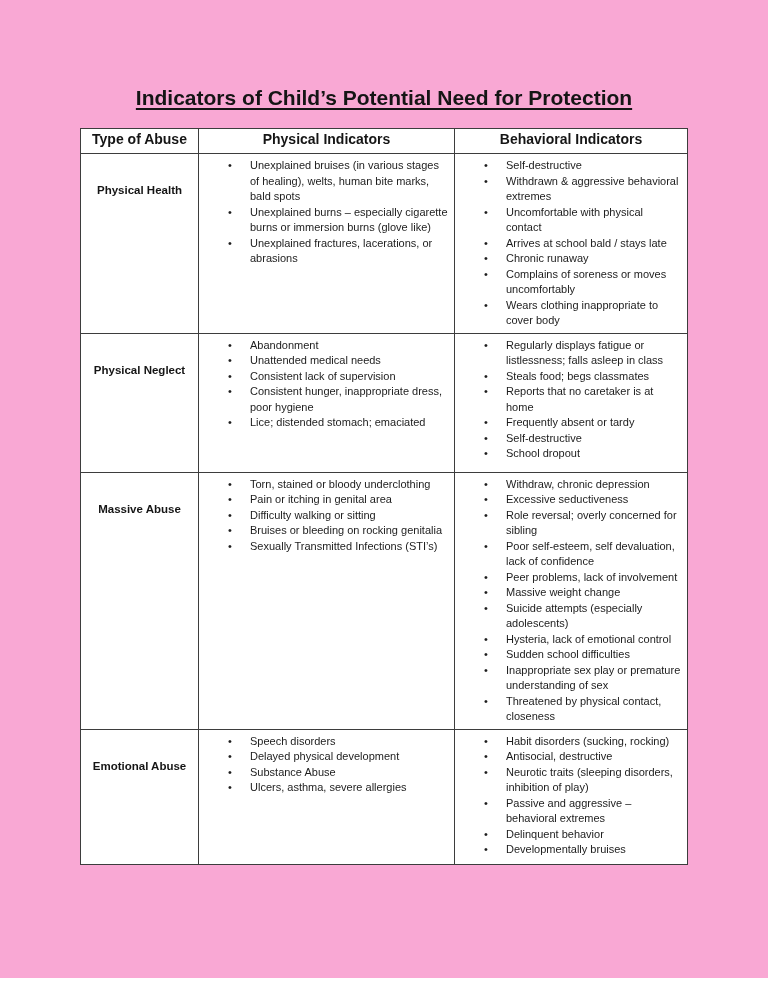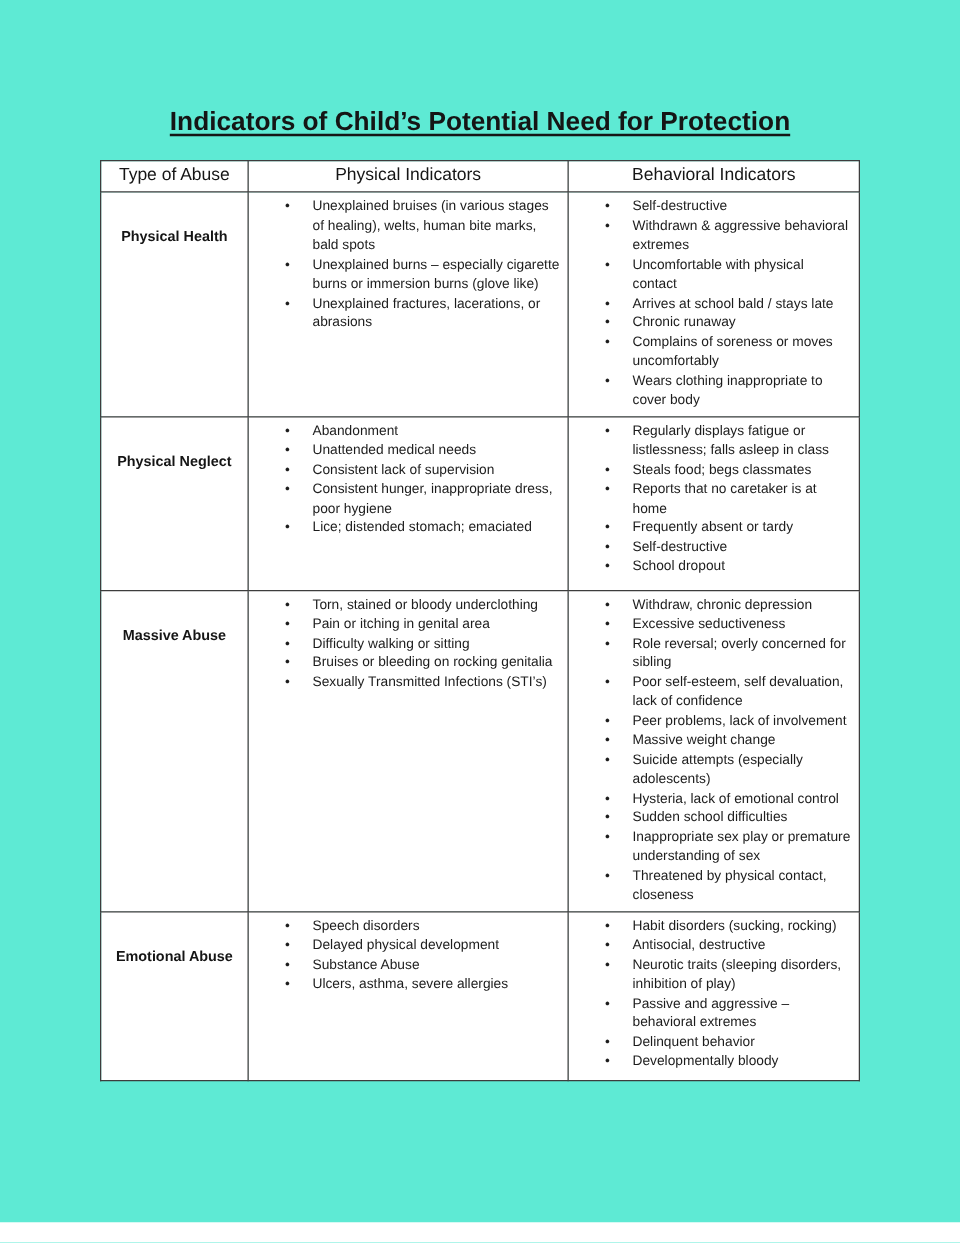--- a/index.html
+++ b/index.html
@@ -7,21 +7,21 @@
   body {
     font-family: "Liberation Sans", sans-serif;
     color: #1a1a1a;
     -webkit-font-smoothing: antialiased;
   }
   .page {
     position: relative;
     width: 768px;
     height: 978px;
     margin: 0 auto;
-    background: #5eead4;
+    background: #f9a8d4;
     padding-top: 86px;
     overflow: hidden;
   }
   .doc-title {
     text-align: center;
     font-size: 21px;
     font-weight: bold;
     line-height: 1.15;
     text-decoration: underline;
     text-underline-offset: 3px;
@@ -48,21 +48,21 @@
   table.indicators td {
     border: 1px solid #3d3d3d;
     vertical-align: top;
     background: #ffffff;
   }
   thead th {
     height: 25px;
     vertical-align: middle;
     text-align: center;
     font-size: 14px;
-    font-weight: normal;
+    font-weight: bold;
     padding: 2px 0 3px 0;
     color: #151515;
   }
   th.type-cell {
     font-size: 11.5px;
     font-weight: bold;
     text-align: center;
     padding: 30px 4px 4px 4px;
     color: #151515;
   }
@@ -187,19 +187,19 @@
               <li><span class="bullet">•</span><span>Ulcers, asthma, severe allergies</span></li>
             </ul>
           </td>
           <td class="ind-cell">
             <ul class="indicator-list">
               <li><span class="bullet">•</span><span>Habit disorders (sucking, rocking)</span></li>
               <li><span class="bullet">•</span><span>Antisocial, destructive</span></li>
               <li><span class="bullet">•</span><span>Neurotic traits (sleeping disorders, inhibition of play)</span></li>
               <li><span class="bullet">•</span><span>Passive and aggressive – behavioral extremes</span></li>
               <li><span class="bullet">•</span><span>Delinquent behavior</span></li>
-              <li><span class="bullet">•</span><span>Developmentally bloody</span></li>
+              <li><span class="bullet">•</span><span>Developmentally bruises</span></li>
             </ul>
           </td>
         </tr>
       </tbody>
   </table>
 </div>
 
 </body></html>

